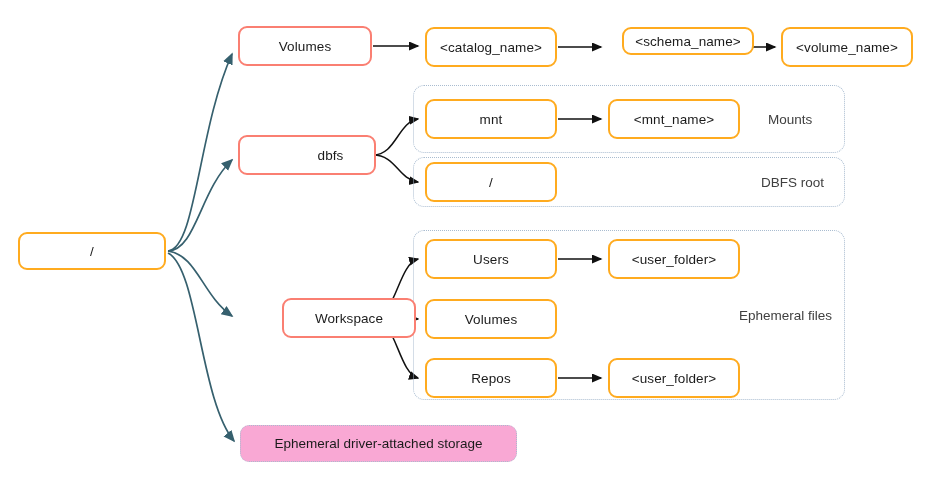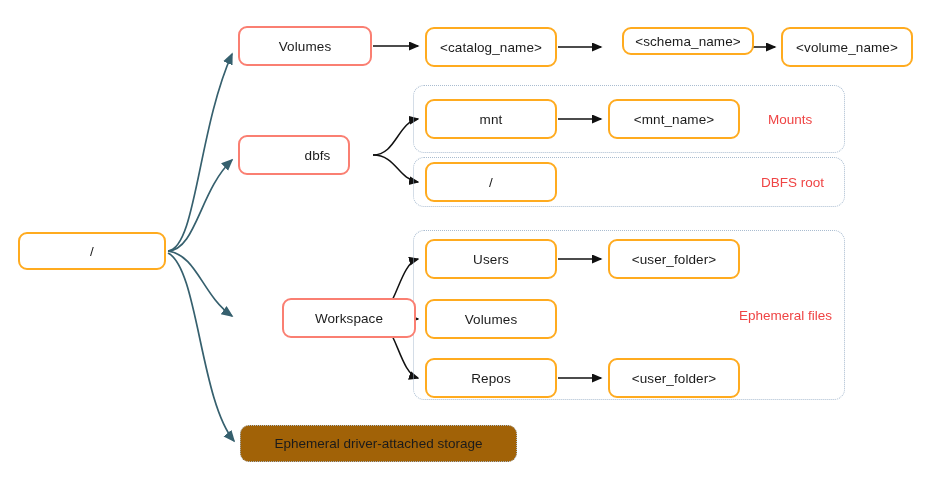--- a/index.html
+++ b/index.html
@@ -49,35 +49,35 @@
     position: absolute;
     box-sizing: border-box;
     border: 1.6px dotted #a9bcd0;
     border-radius: 11px;
     background: transparent;
     z-index: 1;
   }
   .group-label {
     position: absolute;
     font-size: 13.5px;
-    color: #ef4444;
+    color: #404040;
     z-index: 2;
     white-space: nowrap;
   }
   .ephemeral {
     position: absolute;
     box-sizing: border-box;
     border: 1.6px dotted #a9bcd0;
     border-radius: 9px;
     display: flex;
     align-items: center;
     justify-content: center;
     font-size: 13.5px;
     color: #1b1b1b;
-    background: #a16207;
+    background: #f9a8d4;
     z-index: 3;
   }
 </style>
 </head>
 <body>
 
 <div id="canvas">
 
   <svg id="edges" viewBox="0 0 932 484" xmlns="http://www.w3.org/2000/svg">
     <defs>
@@ -119,21 +119,21 @@
 
   <div class="group" style="left:413px; top:157px; width:432px; height:50px;"></div>
   <div class="group-label" style="left:761px; top:175px;">DBFS root</div>
 
   <div class="group" style="left:413px; top:230px; width:432px; height:170px;"></div>
   <div class="group-label" style="left:739px; top:308px;">Ephemeral files</div>
 
   <div class="node orange" style="left:18px; top:232px; width:148px; height:38px;">/</div>
 
   <div class="node red" style="left:238px; top:26px; width:134px; height:40px;">Volumes</div>
-  <div class="node red" style="left:238px; top:135px; width:112px; height:40px;padding-left:47px;">dbfs</div>
+  <div class="node red" style="left:238px; top:135px; width:138px; height:40px;padding-left:47px;">dbfs</div>
   <div class="node red" style="left:238px; top:298px; width:134px; height:40px;margin-left:44px;">Workspace</div>
 
   <div class="node orange" style="left:425px; top:27px; width:132px; height:40px;">&lt;catalog_name&gt;</div>
   <div class="node orange" style="left:425px; top:99px; width:132px; height:40px;">mnt</div>
   <div class="node orange" style="left:425px; top:162px; width:132px; height:40px;">/</div>
   <div class="node orange" style="left:425px; top:239px; width:132px; height:40px;">Users</div>
   <div class="node orange" style="left:425px; top:299px; width:132px; height:40px;">Volumes</div>
   <div class="node orange" style="left:425px; top:358px; width:132px; height:40px;text-align:center;">Repos</div>
 
   <div class="node orange" style="left:608px; top:27px; width:132px; height:28px;margin-left:14px;">&lt;schema_name&gt;</div>

